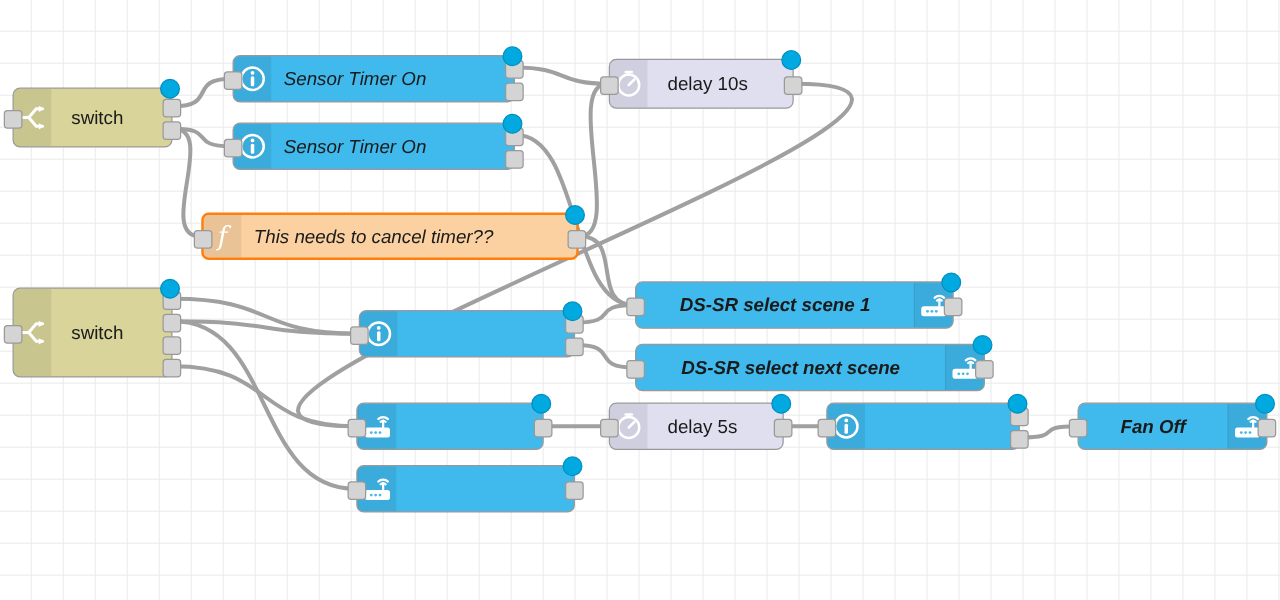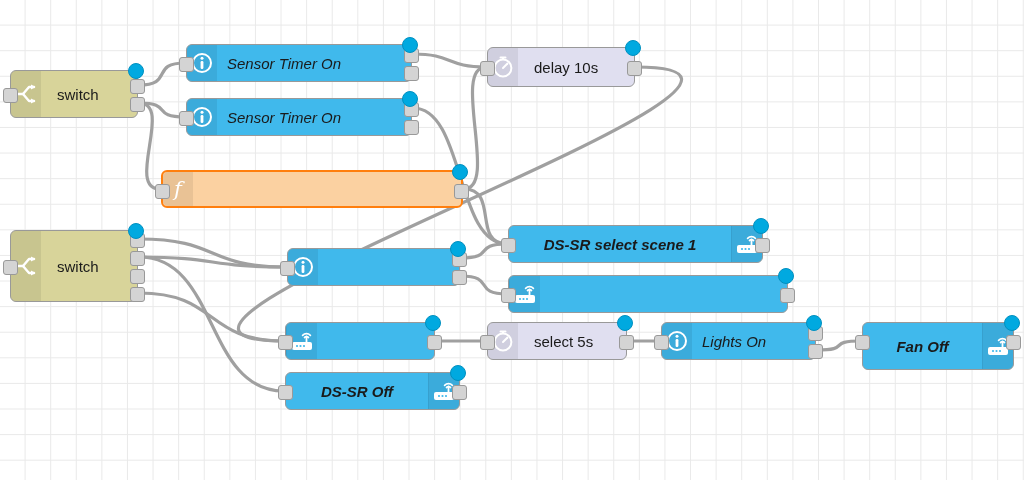--- a/index.html
+++ b/index.html
@@ -199,20 +199,21 @@
         <div class="port out" style="top: 13px;"></div>
         <div class="dot" style="right: -7px;"></div>
       </div>
       <div class="node n-function" style="left: 161px; top: 170px; width: 302px; height: 38px;">
         <div class="node-body">
           <div class="icon-box">
             <svg class="glyph" width="22" height="24" viewBox="0 0 22 24">
               <text x="11" y="19" text-anchor="middle" font-family="DejaVu Serif, serif" font-size="21" font-style="italic" fill="#fff">f</text>
             </svg>
           </div>
+          <div class="label">This needs to cancel timer??</div>
         </div>
         <div class="port in" style="top: 12px;"></div>
         <div class="port out" style="top: 12px;"></div>
         <div class="dot" style="right: -7px;"></div>
       </div>
       <div class="node n-switch" style="left: 10px; top: 230px; width: 128px; height: 72px;">
         <div class="node-body">
           <div class="icon-box">
             <svg class="glyph" width="24" height="24" viewBox="0 0 24 24">
               <path d="M3 12 H9 L15 5 H20" fill="none" stroke="#fff" stroke-width="2.4" stroke-linecap="round" stroke-linejoin="round"></path>
@@ -259,20 +260,21 @@
               <path d="M15.5 8.5 a3 3 0 0 1 4 0" fill="none" stroke="#fff" stroke-width="1.7" stroke-linecap="round"></path>
             </svg>
           </div>
         </div>
         <div class="port in" style="top: 12px;"></div>
         <div class="port out" style="top: 12px;"></div>
         <div class="dot" style="right: -7px;"></div>
       </div>
       <div class="node n-blue" style="left: 508px; top: 275px; width: 280px; height: 38px;">
         <div class="node-body">
+          <div class="label center">DS-SR select next scene</div>
           <div class="icon-box right">
             <svg class="glyph" width="26" height="24" viewBox="0 0 26 24">
               <rect x="3" y="13" width="20" height="8" rx="2" fill="#fff"></rect>
               <circle cx="8" cy="17" r="1.1" fill="#40b9ec"></circle>
               <circle cx="11.5" cy="17" r="1.1" fill="#40b9ec"></circle>
               <circle cx="15" cy="17" r="1.1" fill="#40b9ec"></circle>
               <path d="M17.5 13 V7.5" stroke="#fff" stroke-width="1.8" stroke-linecap="round"></path>
               <path d="M13.6 6.3 a5.6 5.6 0 0 1 7.8 0" fill="none" stroke="#fff" stroke-width="1.7" stroke-linecap="round"></path>
               <path d="M15.5 8.5 a3 3 0 0 1 4 0" fill="none" stroke="#fff" stroke-width="1.7" stroke-linecap="round"></path>
             </svg>
@@ -295,21 +297,20 @@
               <path d="M15.5 8.5 a3 3 0 0 1 4 0" fill="none" stroke="#fff" stroke-width="1.7" stroke-linecap="round"></path>
             </svg>
           </div>
         </div>
         <div class="port in" style="top: 12px;"></div>
         <div class="port out" style="top: 12px;"></div>
         <div class="dot" style="right: -7px;"></div>
       </div>
       <div class="node n-blue" style="left: 285px; top: 372px; width: 175px; height: 38px;">
         <div class="node-body">
-          <div class="label center">DS-SR Off</div>
           <div class="icon-box right">
             <svg class="glyph" width="26" height="24" viewBox="0 0 26 24">
               <rect x="3" y="13" width="20" height="8" rx="2" fill="#fff"></rect>
               <circle cx="8" cy="17" r="1.1" fill="#40b9ec"></circle>
               <circle cx="11.5" cy="17" r="1.1" fill="#40b9ec"></circle>
               <circle cx="15" cy="17" r="1.1" fill="#40b9ec"></circle>
               <path d="M17.5 13 V7.5" stroke="#fff" stroke-width="1.8" stroke-linecap="round"></path>
               <path d="M13.6 6.3 a5.6 5.6 0 0 1 7.8 0" fill="none" stroke="#fff" stroke-width="1.7" stroke-linecap="round"></path>
               <path d="M15.5 8.5 a3 3 0 0 1 4 0" fill="none" stroke="#fff" stroke-width="1.7" stroke-linecap="round"></path>
             </svg>
@@ -322,43 +323,42 @@
       <div class="node n-delay" style="left: 487px; top: 322px; width: 140px; height: 38px;">
         <div class="node-body">
           <div class="icon-box">
             <svg class="glyph" width="24" height="24" viewBox="0 0 24 24">
               <circle cx="12" cy="13" r="8.4" fill="none" stroke="#fff" stroke-width="2"></circle>
               <path d="M12 13 L16.5 8.5" fill="none" stroke="#fff" stroke-width="2" stroke-linecap="round"></path>
               <path d="M9.5 2.6 h5" stroke="#fff" stroke-width="2" stroke-linecap="round"></path>
               <path d="M12 2.6 v2.2" stroke="#fff" stroke-width="2"></path>
             </svg>
           </div>
-          <div class="label plain">select 5s</div>
+          <div class="label plain">delay 5s</div>
         </div>
         <div class="port in" style="top: 12px;"></div>
         <div class="port out" style="top: 12px;"></div>
         <div class="dot" style="right: -7px;"></div>
       </div>
       <div class="node n-blue" style="left: 661px; top: 322px; width: 155px; height: 38px;">
         <div class="node-body">
           <div class="icon-box">
             <svg class="glyph" width="22" height="22" viewBox="0 0 22 22">
               <circle cx="11" cy="11" r="9" fill="none" stroke="#fff" stroke-width="2"></circle>
               <circle cx="11" cy="6.3" r="1.5" fill="#fff"></circle>
               <rect x="9.6" y="9" width="2.8" height="8" rx="1.2" fill="#fff"></rect>
             </svg>
           </div>
-          <div class="label">Lights On</div>
         </div>
         <div class="port in" style="top: 12px;"></div>
         <div class="port out" style="top: 3px;"></div>
         <div class="port out" style="top: 21px;"></div>
         <div class="dot" style="right: -7px;"></div>
       </div>
-      <div class="node n-blue" style="left: 862px; top: 322px; width: 152px; height: 48px;">
+      <div class="node n-blue" style="left: 862px; top: 322px; width: 152px; height: 38px;">
         <div class="node-body">
           <div class="label center">Fan Off</div>
           <div class="icon-box right">
             <svg class="glyph" width="26" height="24" viewBox="0 0 26 24">
               <rect x="3" y="13" width="20" height="8" rx="2" fill="#fff"></rect>
               <circle cx="8" cy="17" r="1.1" fill="#40b9ec"></circle>
               <circle cx="11.5" cy="17" r="1.1" fill="#40b9ec"></circle>
               <circle cx="15" cy="17" r="1.1" fill="#40b9ec"></circle>
               <path d="M17.5 13 V7.5" stroke="#fff" stroke-width="1.8" stroke-linecap="round"></path>
               <path d="M13.6 6.3 a5.6 5.6 0 0 1 7.8 0" fill="none" stroke="#fff" stroke-width="1.7" stroke-linecap="round"></path>

